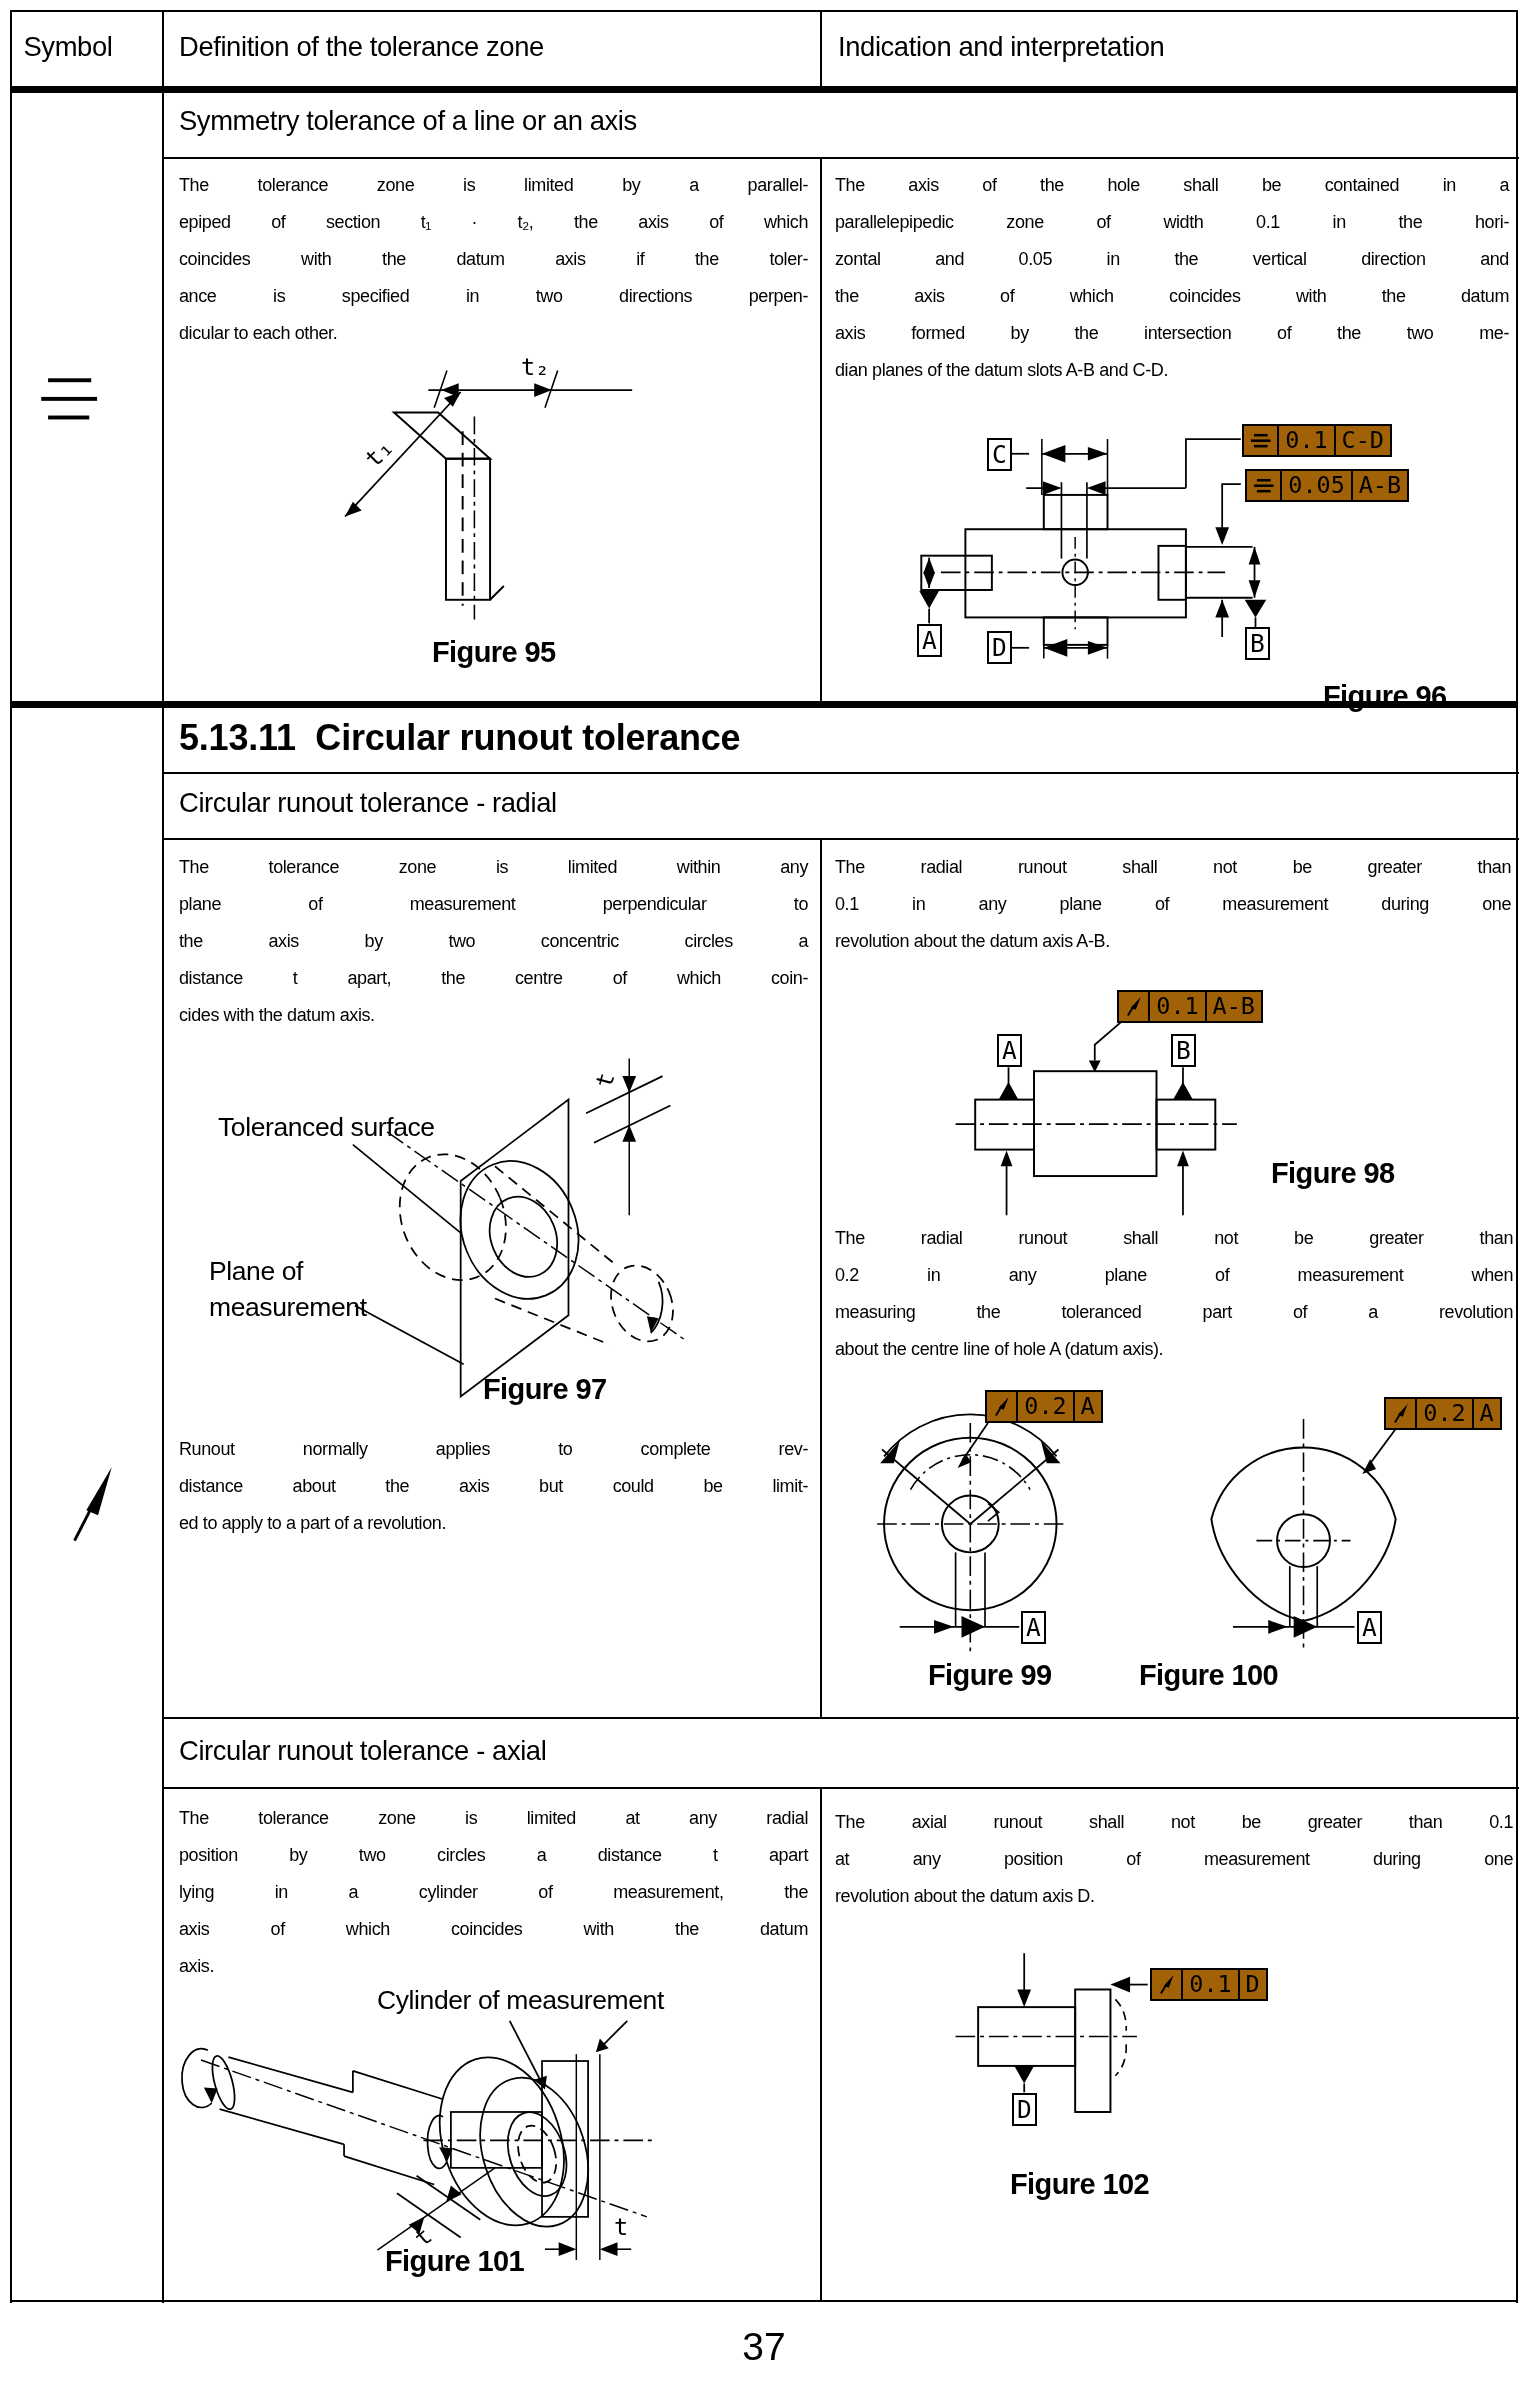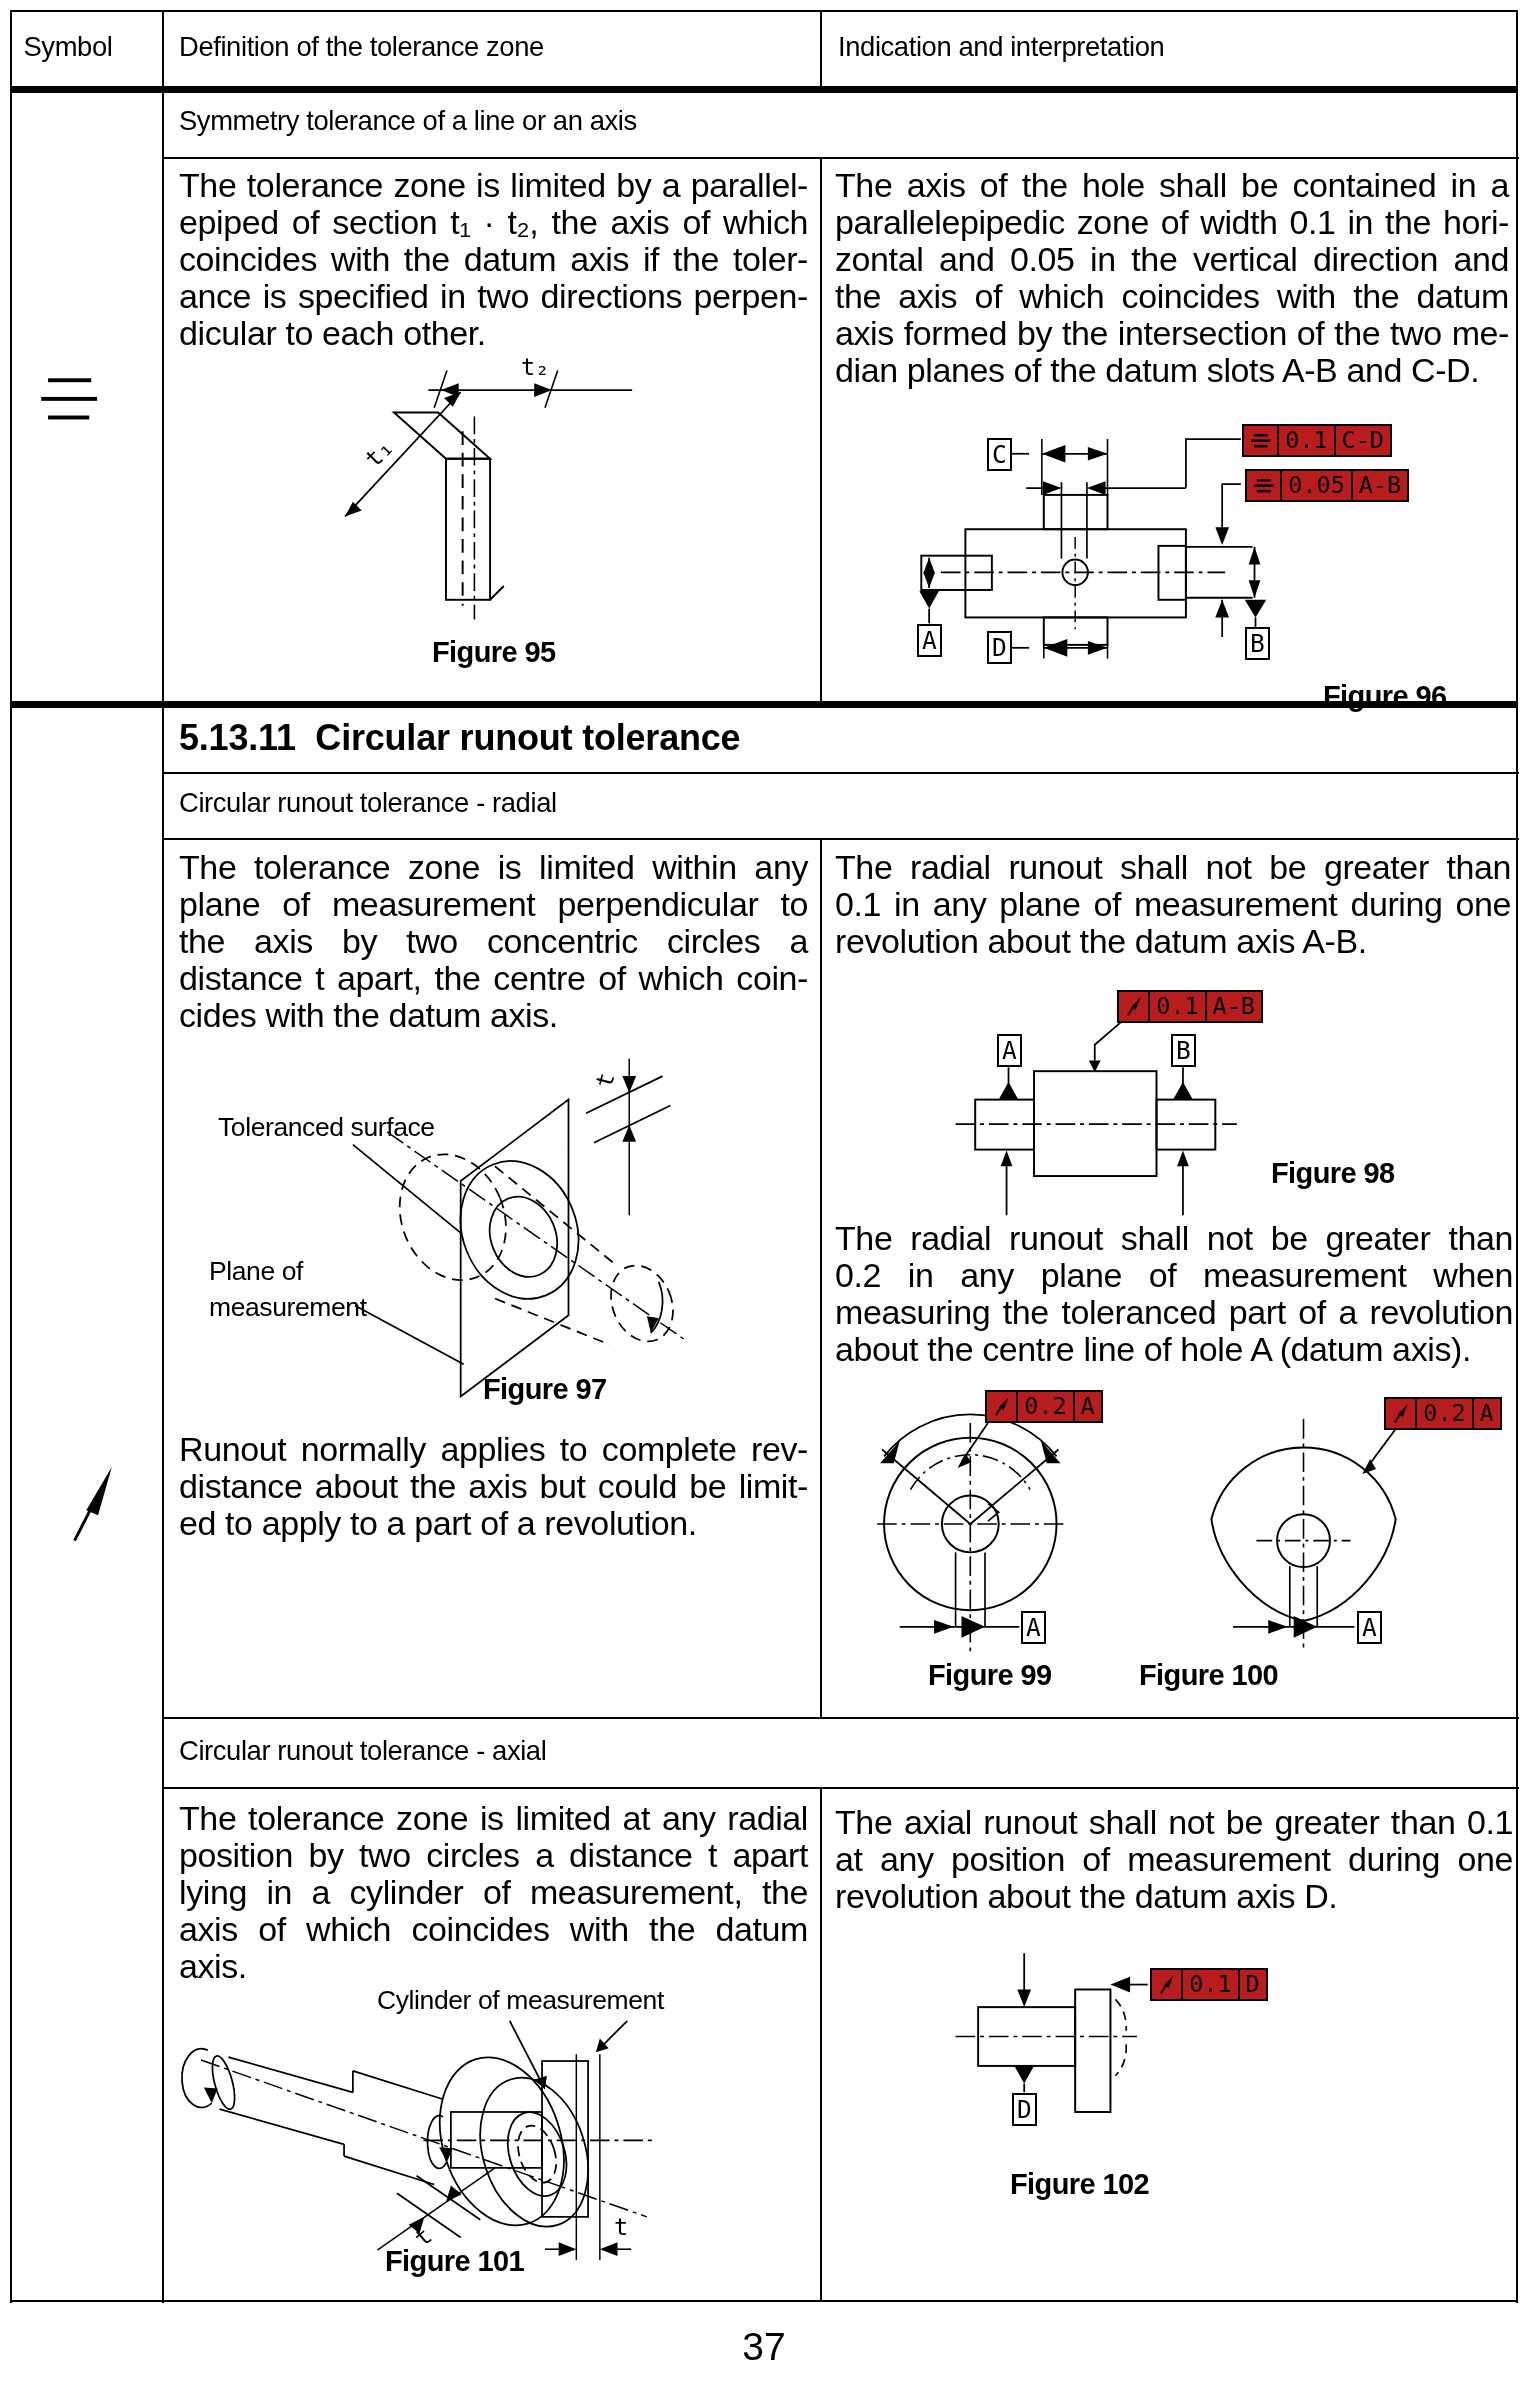--- a/index.html
+++ b/index.html
@@ -2,35 +2,35 @@
 <html><head>
 <meta charset="utf-8">
 <style>
   html,body{margin:0;padding:0;background:#777;}
   #page{
     position:relative;width:1528px;height:2406px;background:#ffffff;
     font-family:"Liberation Sans",sans-serif;color:#000;overflow:hidden;
   }
   .rule{position:absolute;background:#000;}
   .txt{position:absolute;letter-spacing:-0.4px;}
-  .para{position:absolute;font-size:34px;line-height:37px;letter-spacing:-0.4px;}
+  .para{position:absolute;font-size:18px;line-height:37px;letter-spacing:-0.4px;}
   .para div{text-align:justify;text-align-last:justify;}
   .para div.last{text-align-last:left;}
   .cellhead{font-size:27.4px;}
   .celltitle{font-size:27.4px;}
   .sechead{font-size:36px;font-weight:bold;white-space:pre;letter-spacing:-0.2px;}
   .figcap{position:absolute;font-weight:bold;font-size:29px;letter-spacing:-0.6px;}
   .figlabel{position:absolute;font-size:26.5px;letter-spacing:-0.4px;}
   .tlabel{position:absolute;font-family:"DejaVu Sans Mono",monospace;font-size:23.5px;}
   .datum{
     position:absolute;box-sizing:border-box;border:2px solid #000;background:#fff;
     min-width:23.5px;height:33px;line-height:29px;padding:0 2.9px;text-align:center;
     font-family:"DejaVu Sans Mono",monospace;font-size:24.5px;
   }
-  .fcf{position:absolute;display:inline-flex;background:#b91c1c;border:2px solid #000;}
+  .fcf{position:absolute;display:inline-flex;background:#a16207;border:2px solid #000;}
   .fcf .cell{
     box-sizing:border-box;height:29px;line-height:27.4px;padding:0 5.9px;text-align:center;
     font-family:"DejaVu Sans Mono",monospace;font-size:23.5px;border-left:2px solid #000;
     display:flex;align-items:center;justify-content:center;
   }
   .fcf .cell:first-child{border-left:none;}
   .pagenum{position:absolute;left:0;top:2325px;width:1528px;text-align:center;font-size:39px;}
   svg.overlay{position:absolute;left:0;top:0;}
 </style>
 </head>

